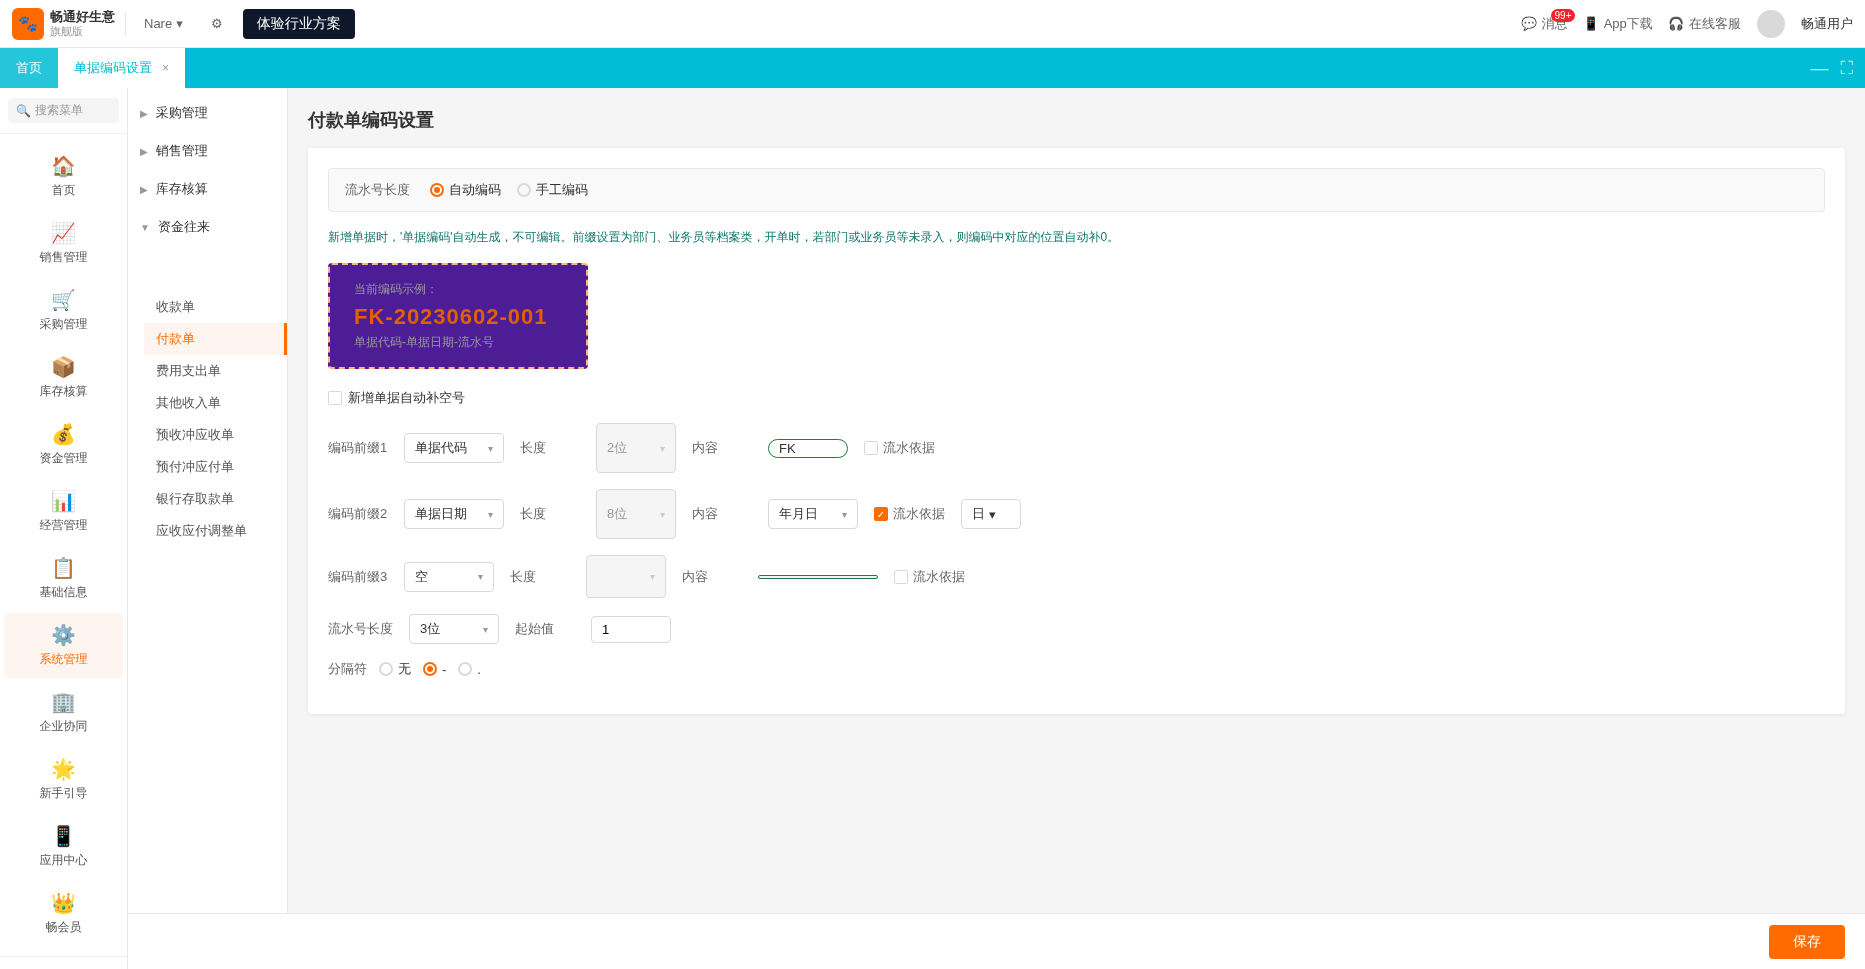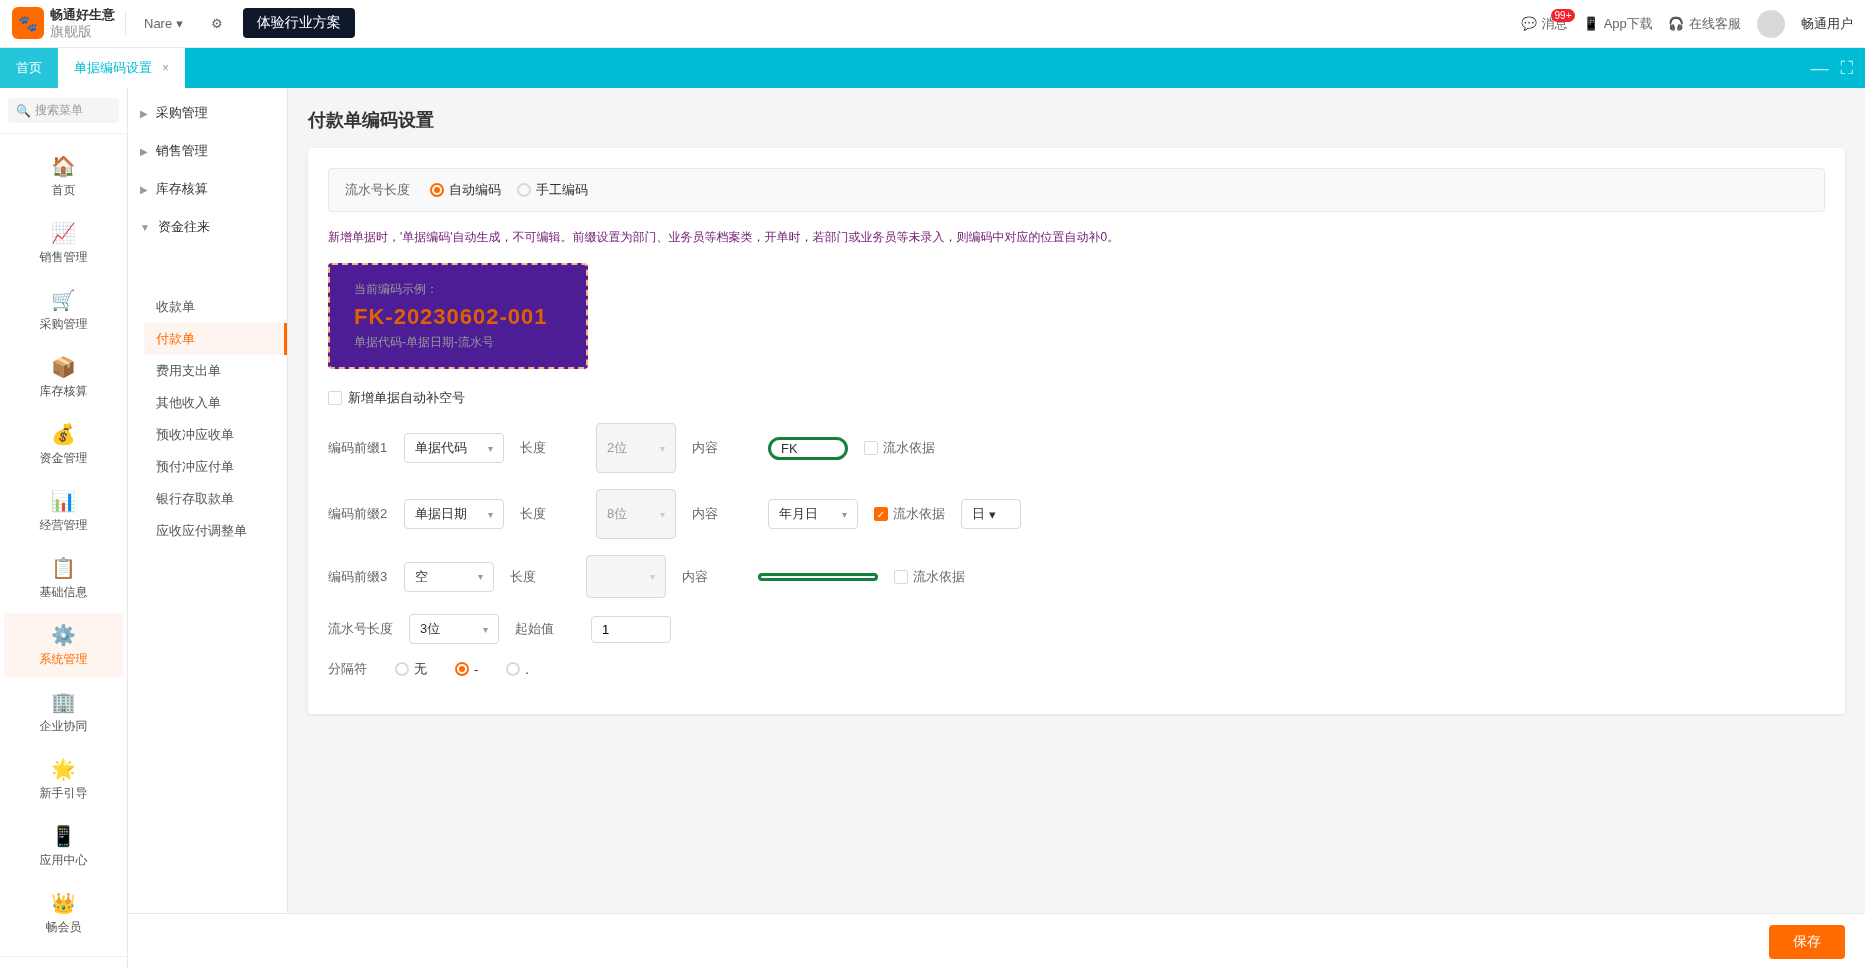--- a/index.html
+++ b/index.html
@@ -41,21 +41,21 @@
       display: flex;
       flex-direction: column;
       line-height: 1.2;
     }
     .logo-text span:first-child {
       font-size: 13px;
       color: #333;
       font-weight: bold;
     }
     .logo-text span:last-child {
-      font-size: 14px;
+      font-size: 11px;
       color: #999;
     }
     .header-divider {
       width: 1px;
       height: 24px;
       background: #e8e8e8;
     }
     .company-selector {
       display: flex;
       align-items: center;
@@ -335,21 +335,21 @@
     .radio-circle.checked::after {
       content: '';
       width: 6px;
       height: 6px;
       border-radius: 50%;
       background: #ff6b00;
     }
 
     
     .info-text {
-      color: #701a75;
+      color: #0f766e;
       font-size: 12px;
       margin-bottom: 16px;
       line-height: 1.6;
     }
 
     
     .code-preview-box {
       border: 2px dashed #ffb380;
       background: #4c1d95;
       border-radius: 4px;
@@ -426,21 +426,21 @@
       align-items: center;
       border: 1px solid #d9d9d9;
       border-radius: 4px;
       padding: 15px 10px;
       background: #f5f5f5;
       min-width: 80px;
       font-size: 13px;
       color: #999;
     }
     .content-input {
-      border: 3px solid #15803d;
+      border: 1px solid #15803d;
       border-radius: 12px;
       padding: 1px 10px;
       min-width: 80px;
       font-size: 13px;
       color: #333;
       background: #fff;
     }
     .content-input-readonly {
       background: #f5f5f5;
       color: #999;
@@ -481,21 +481,21 @@
       cursor: pointer;
       min-width: 60px;
       gap: 4px;
       font-size: 13px;
     }
 
     
     .separator-row {
       display: flex;
       align-items: center;
-      gap: 28px;
+      gap: 12px;
       margin-bottom: 16px;
     }
     .sep-label {
       color: #666;
       font-size: 13px;
     }
 
     
     .bottom-bar {
       position: fixed;

